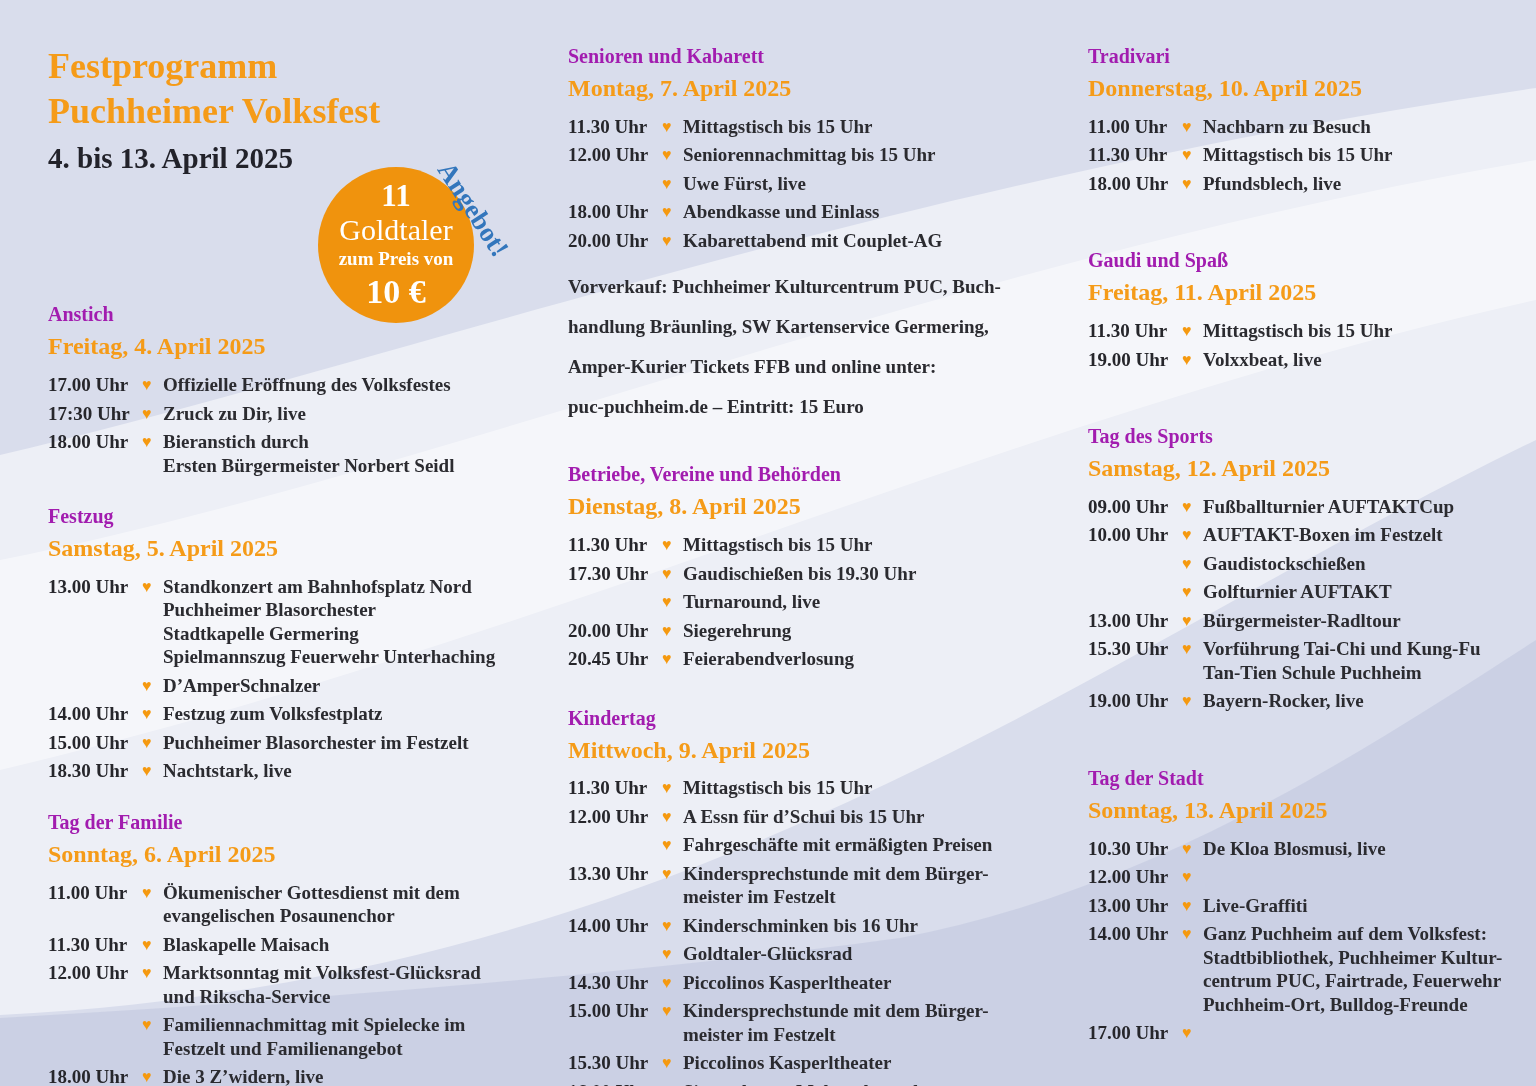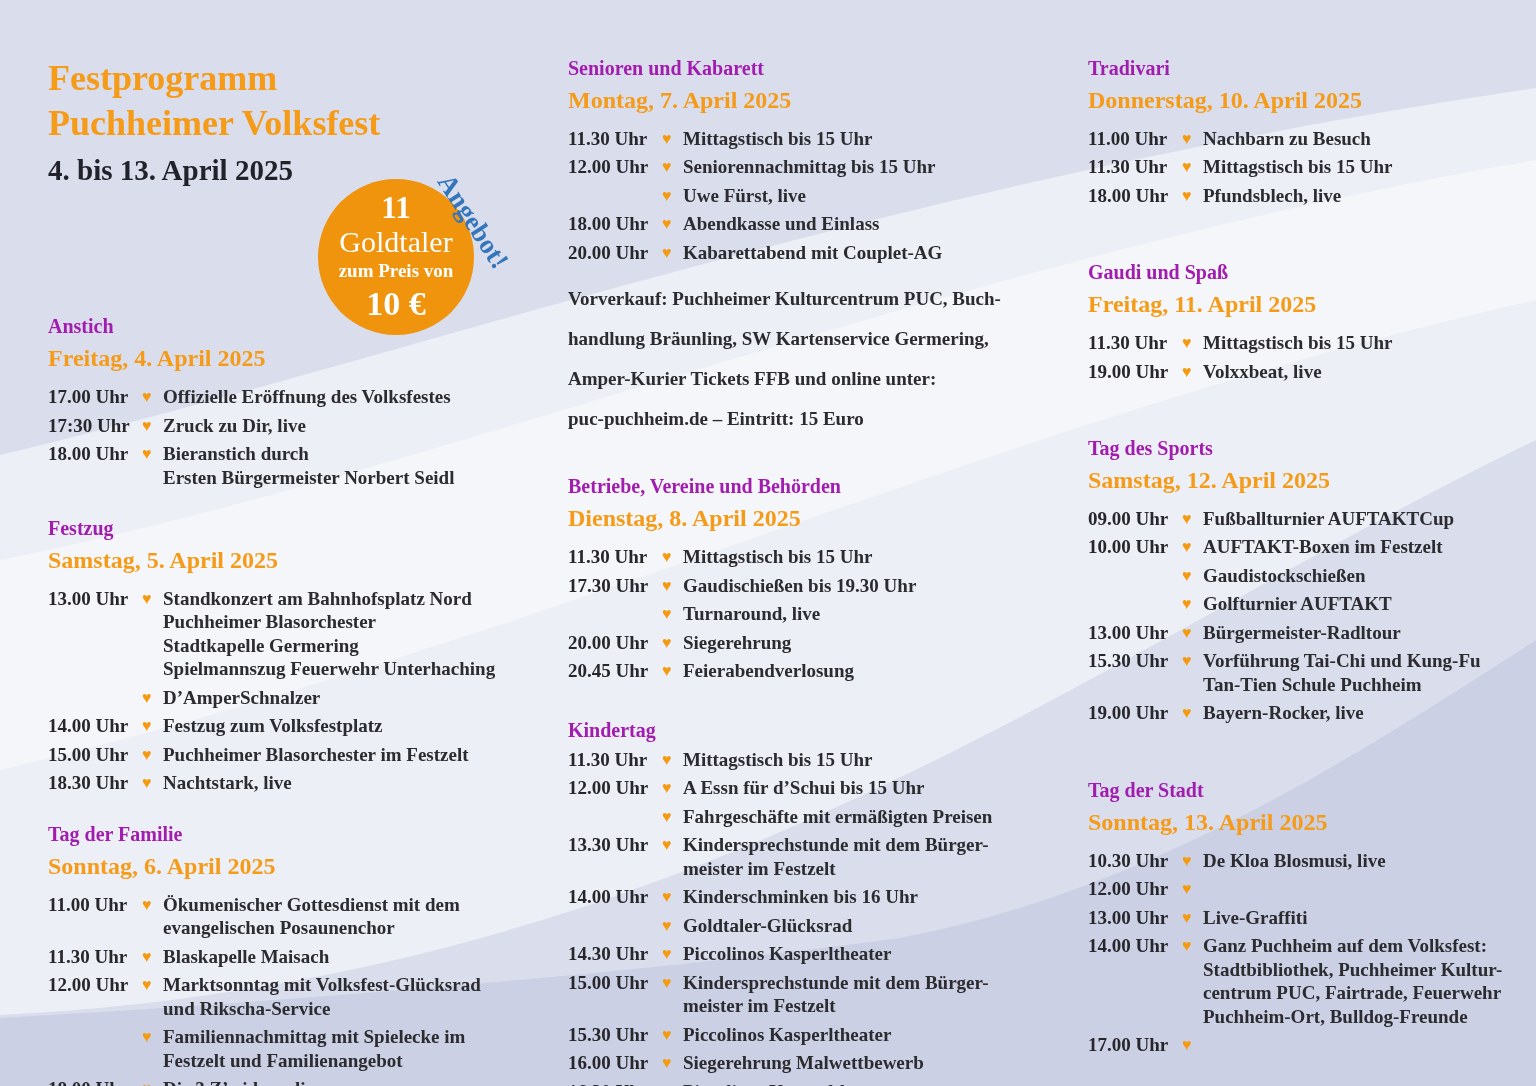--- a/index.html
+++ b/index.html
@@ -4,21 +4,21 @@
 <style>
   html,body { margin:0; padding:0; }
   body {
     width:1536px; height:1086px;
     position:relative; overflow:hidden;
     background:#d9ddec;
     font-family:"Liberation Serif", serif;
     color:#2b2b30;
   }
   .bg { position:absolute; left:0; top:0; width:1536px; height:1086px; z-index:0; }
-  .content { position:absolute; left:0; top:12px; width:1536px; height:769px; z-index:1; }
+  .content { position:absolute; left:0; top:0; width:1536px; height:769px; z-index:1; }
 
   .col { position:absolute; top:44px; }
   .col-left  { left:48px;  width:482px; }
   .col-mid   { left:568px; width:492px; }
   .col-right { left:1088px; width:448px; }
 
   .page-title { font-size:36px; font-weight:bold; color:#f59b18; line-height:1.24; }
   .page-subtitle { font-size:29px; font-weight:bold; color:#22222a; margin-top:9px; }
 
   .section { margin-top:0; }
@@ -206,20 +206,21 @@
           <span class="etext">Siegerehrung</span>
         </div>
         <div class="event">
           <span class="time">20.45 Uhr</span>
           <span class="heart">♥</span>
           <span class="etext">Feierabendverlosung</span>
         </div>
       </section>
       <section class="section">
         <div class="sec-heading">Kindertag</div>
+        <div class="sec-date">Mittwoch, 9. April 2025</div>
         <div class="event">
           <span class="time">11.30 Uhr</span>
           <span class="heart">♥</span>
           <span class="etext">Mittagstisch bis 15 Uhr</span>
         </div>
         <div class="event">
           <span class="time">12.00 Uhr</span>
           <span class="heart">♥</span>
           <span class="etext">A Essn für d’Schui bis 15 Uhr</span>
         </div>

